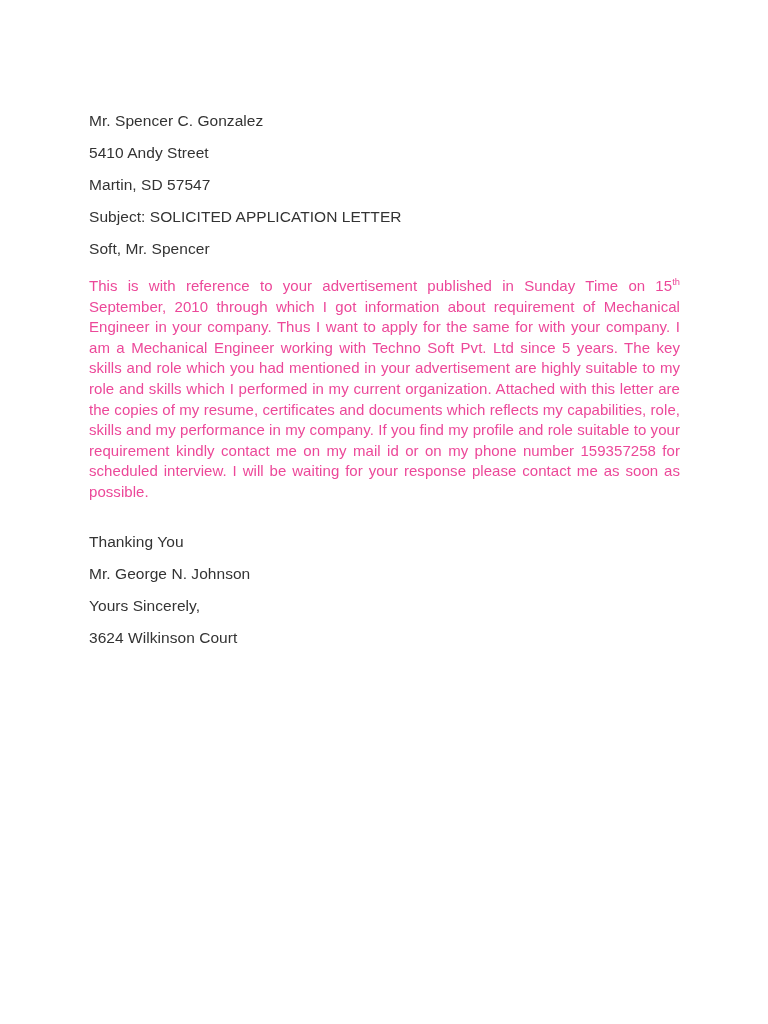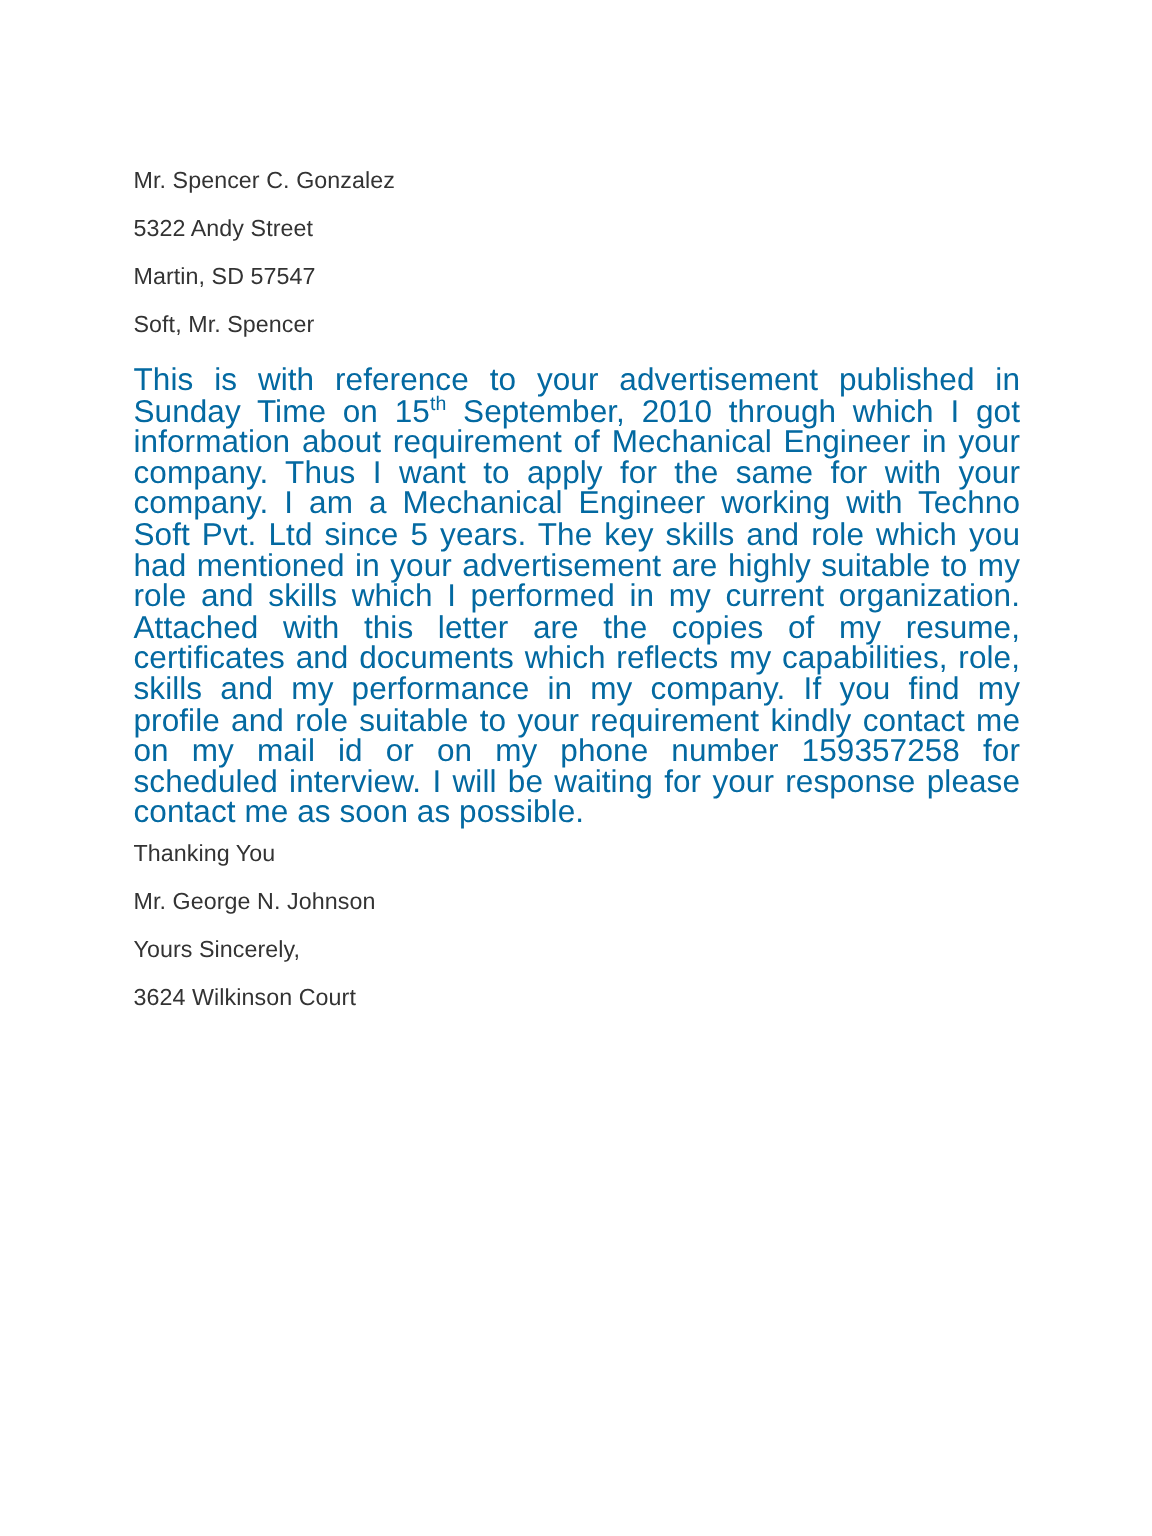--- a/index.html
+++ b/index.html
@@ -42,49 +42,50 @@
     font-size: 15.5px;
     line-height: 32px;
     text-align: left;
     white-space: nowrap;
     color: #333333;
     letter-spacing: 0.05px;
   }
 
   
   .body-para {
-    font-size: 21px;
+    font-size: 15px;
     line-height: 20.6px;
     text-align: justify;
     text-justify: inter-word;
-    color: #0369a1;
+    color: #ec4899;
     margin: 0;
     letter-spacing: 0.05px;
     hyphens: none;
   }
   .body-para sup {
     font-size: 0.62em;
     vertical-align: super;
     line-height: 0;
   }
 
   
   .gap-before-body { margin-top: 11px; }
-  .gap-before-closing { margin-top: 1px; }
+  .gap-before-closing { margin-top: 23px; }
 </style>
 </head>
 <body>
 
 <div class="page">
   <div class="letter">
 
     <div class="line-block">
       <div class="line">Mr. Spencer C. Gonzalez</div>
-      <div class="line">5322 Andy Street</div>
+      <div class="line">5410 Andy Street</div>
       <div class="line">Martin, SD 57547</div>
+      <div class="line">Subject: SOLICITED APPLICATION LETTER</div>
       <div class="line">Soft, Mr. Spencer</div>
     </div>
 
     <p class="body-para gap-before-body"><span>This is with reference to your advertisement published in Sunday Time on 15</span><sup>th</sup><span> September, 2010 through which I got information about requirement of Mechanical Engineer in your company. Thus I want to apply for the same for with your company. I am a Mechanical Engineer working with Techno Soft Pvt. Ltd since 5 years. The key skills and role which you had mentioned in your advertisement are highly suitable to my role and skills which I performed in my current organization. Attached with this letter are the copies of my resume, certificates and documents which reflects my capabilities, role, skills and my performance in my company. If you find my profile and role suitable to your requirement kindly contact me on my mail id or on my phone number 159357258 for scheduled interview. I will be waiting for your response please contact me as soon as possible.</span></p>
 
     <div class="line-block gap-before-closing">
       <div class="line">Thanking You</div>
       <div class="line">Mr. George N. Johnson</div>
       <div class="line">Yours Sincerely,</div>
       <div class="line">3624 Wilkinson Court</div>

